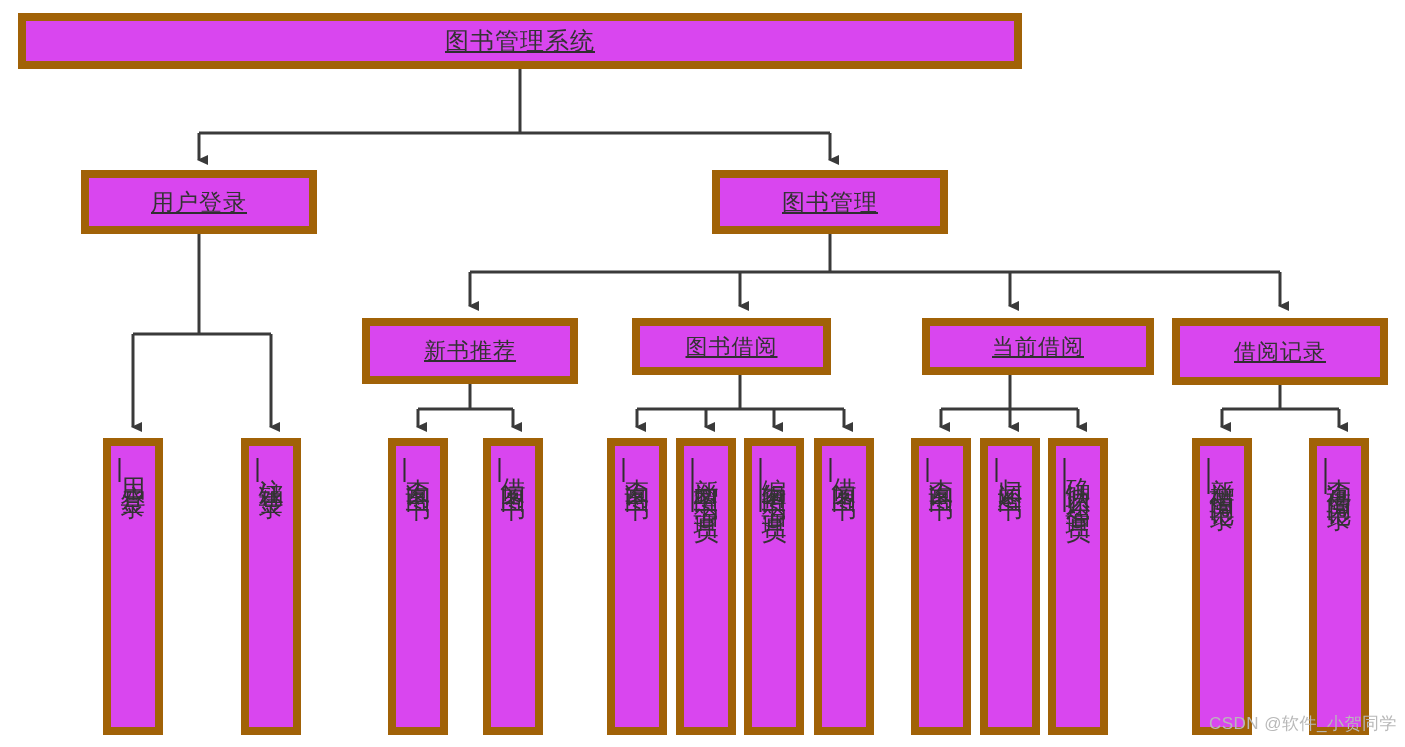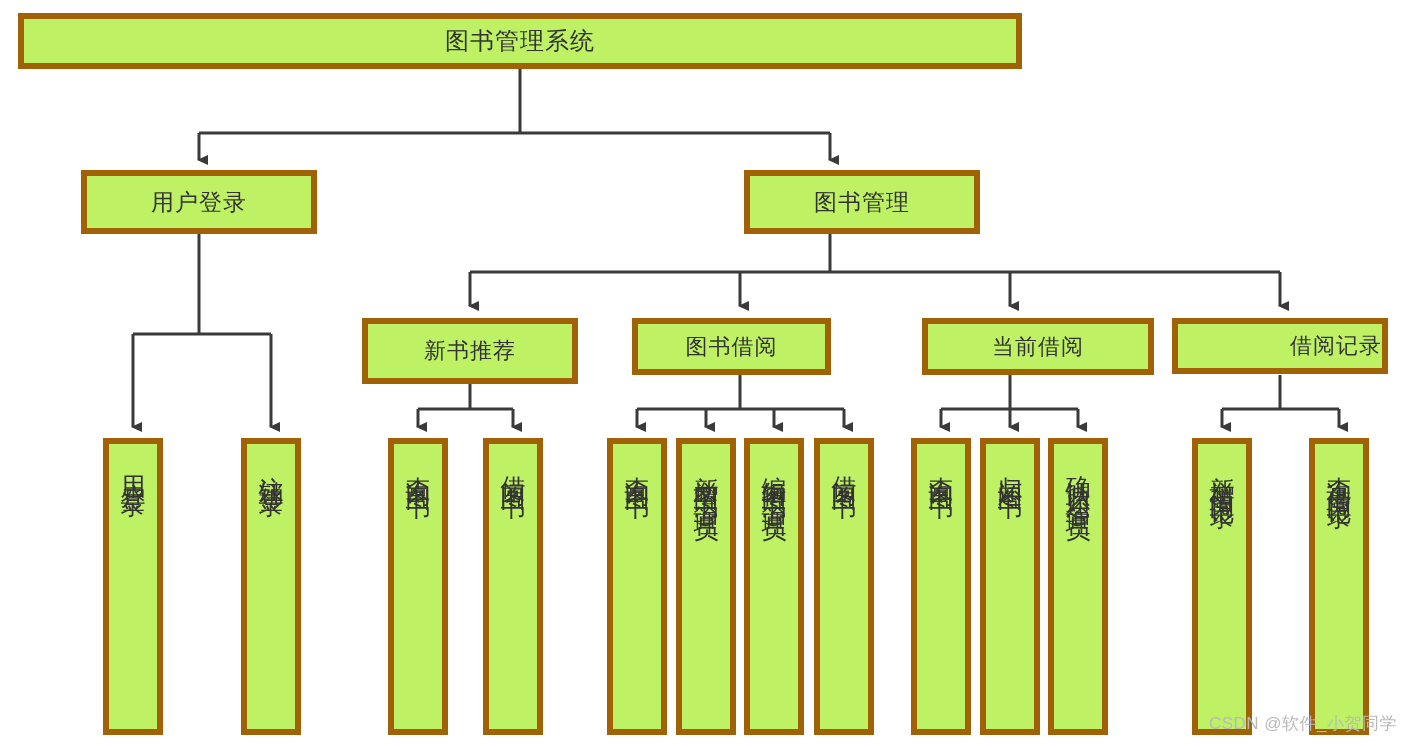--- a/index.html
+++ b/index.html
@@ -9,26 +9,27 @@
     background:#ffffff;
     font-family:"Liberation Sans","DejaVu Sans",sans-serif;
     overflow:hidden;
   }
   #stage{position:relative;width:1405px;height:747px;}
   svg.edges{position:absolute;left:0;top:0;width:1405px;height:747px;}
 
   .node{
     position:absolute;
     box-sizing:border-box;
-    background:#bef264;
-    border:6px solid #a16207;
+    background:#d946ef;
+    border:8px solid #a16207;
     display:flex;
     align-items:center;
     justify-content:center;
     color:#2f2f2f;
+    text-decoration:underline;
   }
   .node .lbl{
     display:block;
     text-align:center;
     line-height:1.08;
     letter-spacing:1px;
     color:#333333;
   }
   
   .node.horiz .lbl{
@@ -120,34 +121,34 @@
     </g>
   </svg>
 
   <div class="node horiz root" style="left:18px;top:13px;width:1004px;height:56px;">
     <span class="lbl">图书管理系统</span>
   </div>
 
   <div class="node horiz lvl2" style="left:81px;top:170px;width:236px;height:64px;">
     <span class="lbl">用户登录</span>
   </div>
-  <div class="node horiz lvl2" style="left:712px;top:170px;width:236px;height:64px;margin-left:32px;">
+  <div class="node horiz lvl2" style="left:712px;top:170px;width:236px;height:64px;">
     <span class="lbl">图书管理</span>
   </div>
 
   <div class="node horiz lvl3" style="left:362px;top:318px;width:216px;height:66px;">
     <span class="lbl">新书推荐</span>
   </div>
   <div class="node horiz lvl3" style="left:632px;top:318px;width:199px;height:57px;">
     <span class="lbl">图书借阅</span>
   </div>
   <div class="node horiz lvl3" style="left:922px;top:318px;width:232px;height:57px;">
     <span class="lbl">当前借阅</span>
   </div>
-  <div class="node horiz lvl3" style="left:1172px;top:318px;width:216px;height:56px;justify-content:flex-end;">
+  <div class="node horiz lvl3" style="left:1172px;top:318px;width:216px;height:67px;">
     <span class="lbl">借阅记录</span>
   </div>
 
   <div class="node leaf" style="left:103px;top:438px;width:60px;height:297px;">
     <span class="lbl">用户登录</span>
   </div>
   <div class="node leaf" style="left:241px;top:438px;width:60px;height:297px;">
     <span class="lbl">注销登录</span>
   </div>
 

